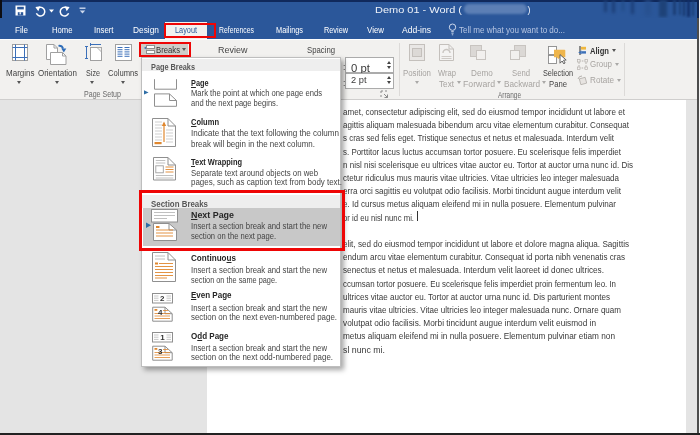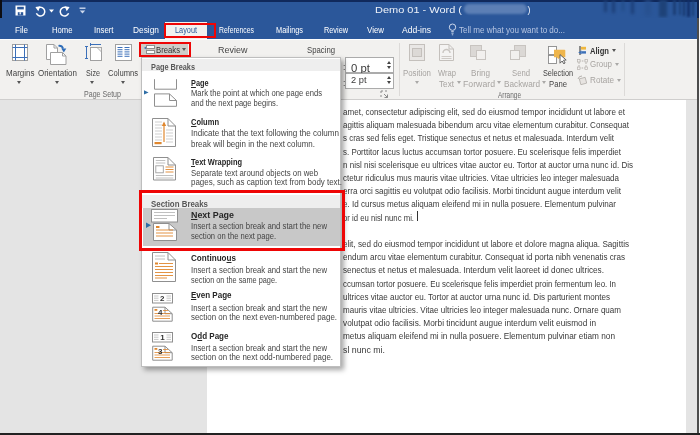--- a/index.html
+++ b/index.html
@@ -184,21 +184,21 @@
     <path d="M2.5 12.5 h10 M2.5 14.5 h10" stroke="#c9c5c1" stroke-width="0.9" fill="none"></path>
   </svg>
   <div class="fit dlabel" style="left: 438px; top: 68px; --tw: 18; transform: scaleX(0.893);">Wrap</div>
   <div class="fit dlabel" style="left: 439px; top: 79px; --tw: 15; transform: scaleX(0.9619);">Text</div>
   <div class="abs darr" style="left:457px;top:81px;"></div>
 
   <svg class="abs" style="left:470px;top:45px" width="19" height="17" viewBox="0 0 19 17">
     <rect x="0.5" y="0.5" width="11" height="11" fill="#dbd8d5" stroke="#c8c4c0"></rect>
     <rect x="6.5" y="5.5" width="9" height="9" fill="#f2f0ee" stroke="#c8c4c0"></rect>
   </svg>
-  <div class="fit dlabel" style="left: 471px; top: 68px; --tw: 19; transform: scaleX(0.9575);">Bring</div>
+  <div class="fit dlabel" style="left: 471px; top: 68px; --tw: 19; transform: scaleX(0.9575);">Demo</div>
   <div class="fit dlabel" style="left: 463px; top: 79px; --tw: 32; transform: scaleX(1.0261);">Forward</div>
   <div class="abs darr" style="left:497px;top:80.5px;"></div>
 
   <svg class="abs" style="left:510px;top:45px" width="19" height="17" viewBox="0 0 19 17">
     <rect x="4.5" y="0.5" width="11" height="11" fill="#dbd8d5" stroke="#c8c4c0"></rect>
     <rect x="0.5" y="5.5" width="9" height="9" fill="#f2f0ee" stroke="#c8c4c0"></rect>
   </svg>
   <div class="fit dlabel" style="left: 512px; top: 68px; --tw: 18; transform: scaleX(0.9064);">Send</div>
   <div class="fit dlabel" style="left: 504px; top: 79px; --tw: 36; transform: scaleX(0.9644);">Backward</div>
   <div class="abs darr" style="left:542px;top:80.5px;"></div>

